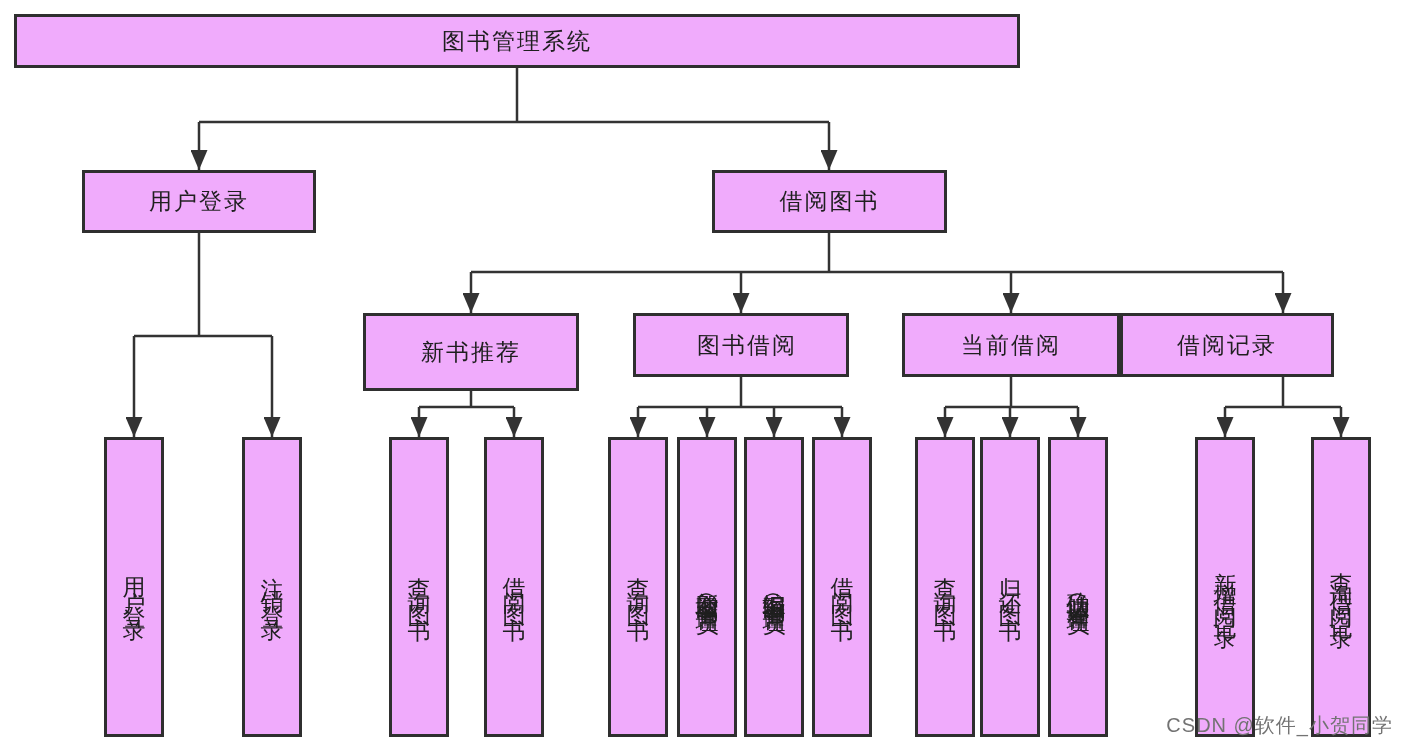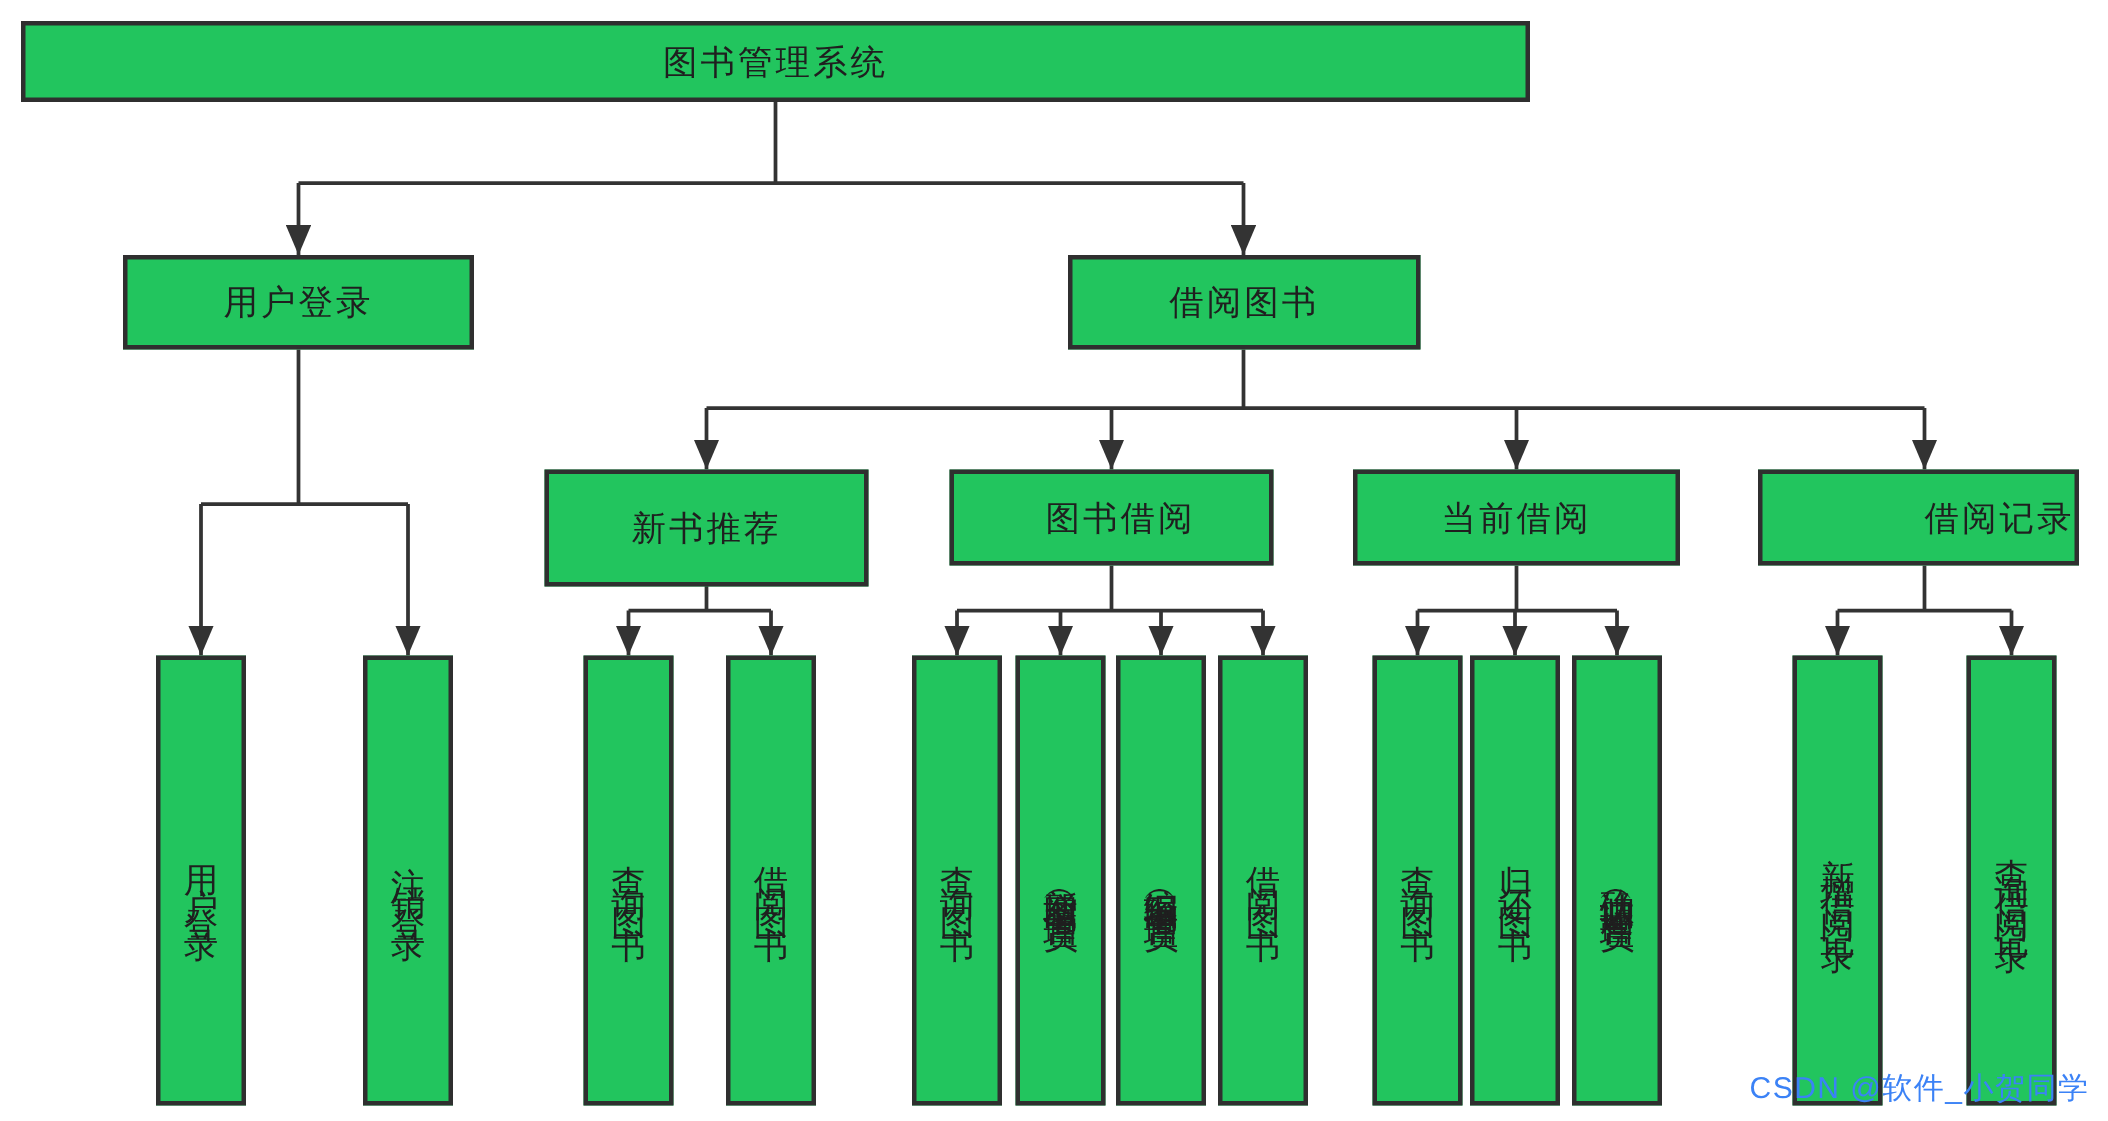--- a/index.html
+++ b/index.html
@@ -15,21 +15,21 @@
   .connectors {
     position: absolute;
     left: 0; top: 0;
     width: 1405px; height: 747px;
     pointer-events: none;
   }
   .box {
     position: absolute;
     box-sizing: border-box;
     border: 3px solid #2f2f2f;
-    background: #22c55e;
+    background: #f0abfc;
     display: flex;
     align-items: center;
     justify-content: center;
     text-align: center;
   }
   .hlabel { font-size: 23px; letter-spacing: 2px; white-space: nowrap; }
   .leaf {
     writing-mode: vertical-rl;
     text-orientation: mixed;
     font-size: 23px;
@@ -39,41 +39,41 @@
   }
   .leaf.ls6 { letter-spacing: 11px; }
   .leaf.ls9 { letter-spacing: 3px; }
   
   .n-root   { left: 14px;   top: 14px;  width: 1006px; height: 54px; }
   .n-login  { left: 82px;   top: 170px; width: 234px;  height: 63px; }
   .n-mgmt   { left: 712px;  top: 170px; width: 235px;  height: 63px; }
   .n-nb     { left: 363px;  top: 313px; width: 216px;  height: 78px; }
   .n-bb     { left: 633px;  top: 313px; width: 216px;  height: 64px; padding-left: 12px; }
   .n-cb     { left: 902px;  top: 313px; width: 218px;  height: 64px; }
-  .n-br     { left: 1172px; top: 313px; width: 214px;  height: 64px; justify-content: flex-end; }
+  .n-br     { left: 1120px; top: 313px; width: 214px;  height: 64px; }
   .lf       { top: 437px; width: 60px; height: 300px; }
   .lf-1  { left: 104px; }
   .lf-2  { left: 242px; }
   .lf-3  { left: 389px; }
   .lf-4  { left: 484px; }
   .lf-5  { left: 608px; }
   .lf-6  { left: 677px; }
   .lf-7  { left: 744px; }
   .lf-8  { left: 812px; }
   .lf-9  { left: 915px; }
   .lf-10 { left: 980px; }
   .lf-11 { left: 1048px; }
   .lf-12 { left: 1195px; }
   .lf-13 { left: 1311px; }
   .watermark {
     position: absolute;
     right: 12px;
     bottom: 8px;
     font-size: 20px;
-    color: #3b82f6;
+    color: #737373;
     letter-spacing: 1px;
     white-space: nowrap;
   }
 </style>
 </head>
 <body>
 
 <div class="stage">
 
   <svg class="connectors" viewBox="0 0 1405 747" xmlns="http://www.w3.org/2000/svg">

